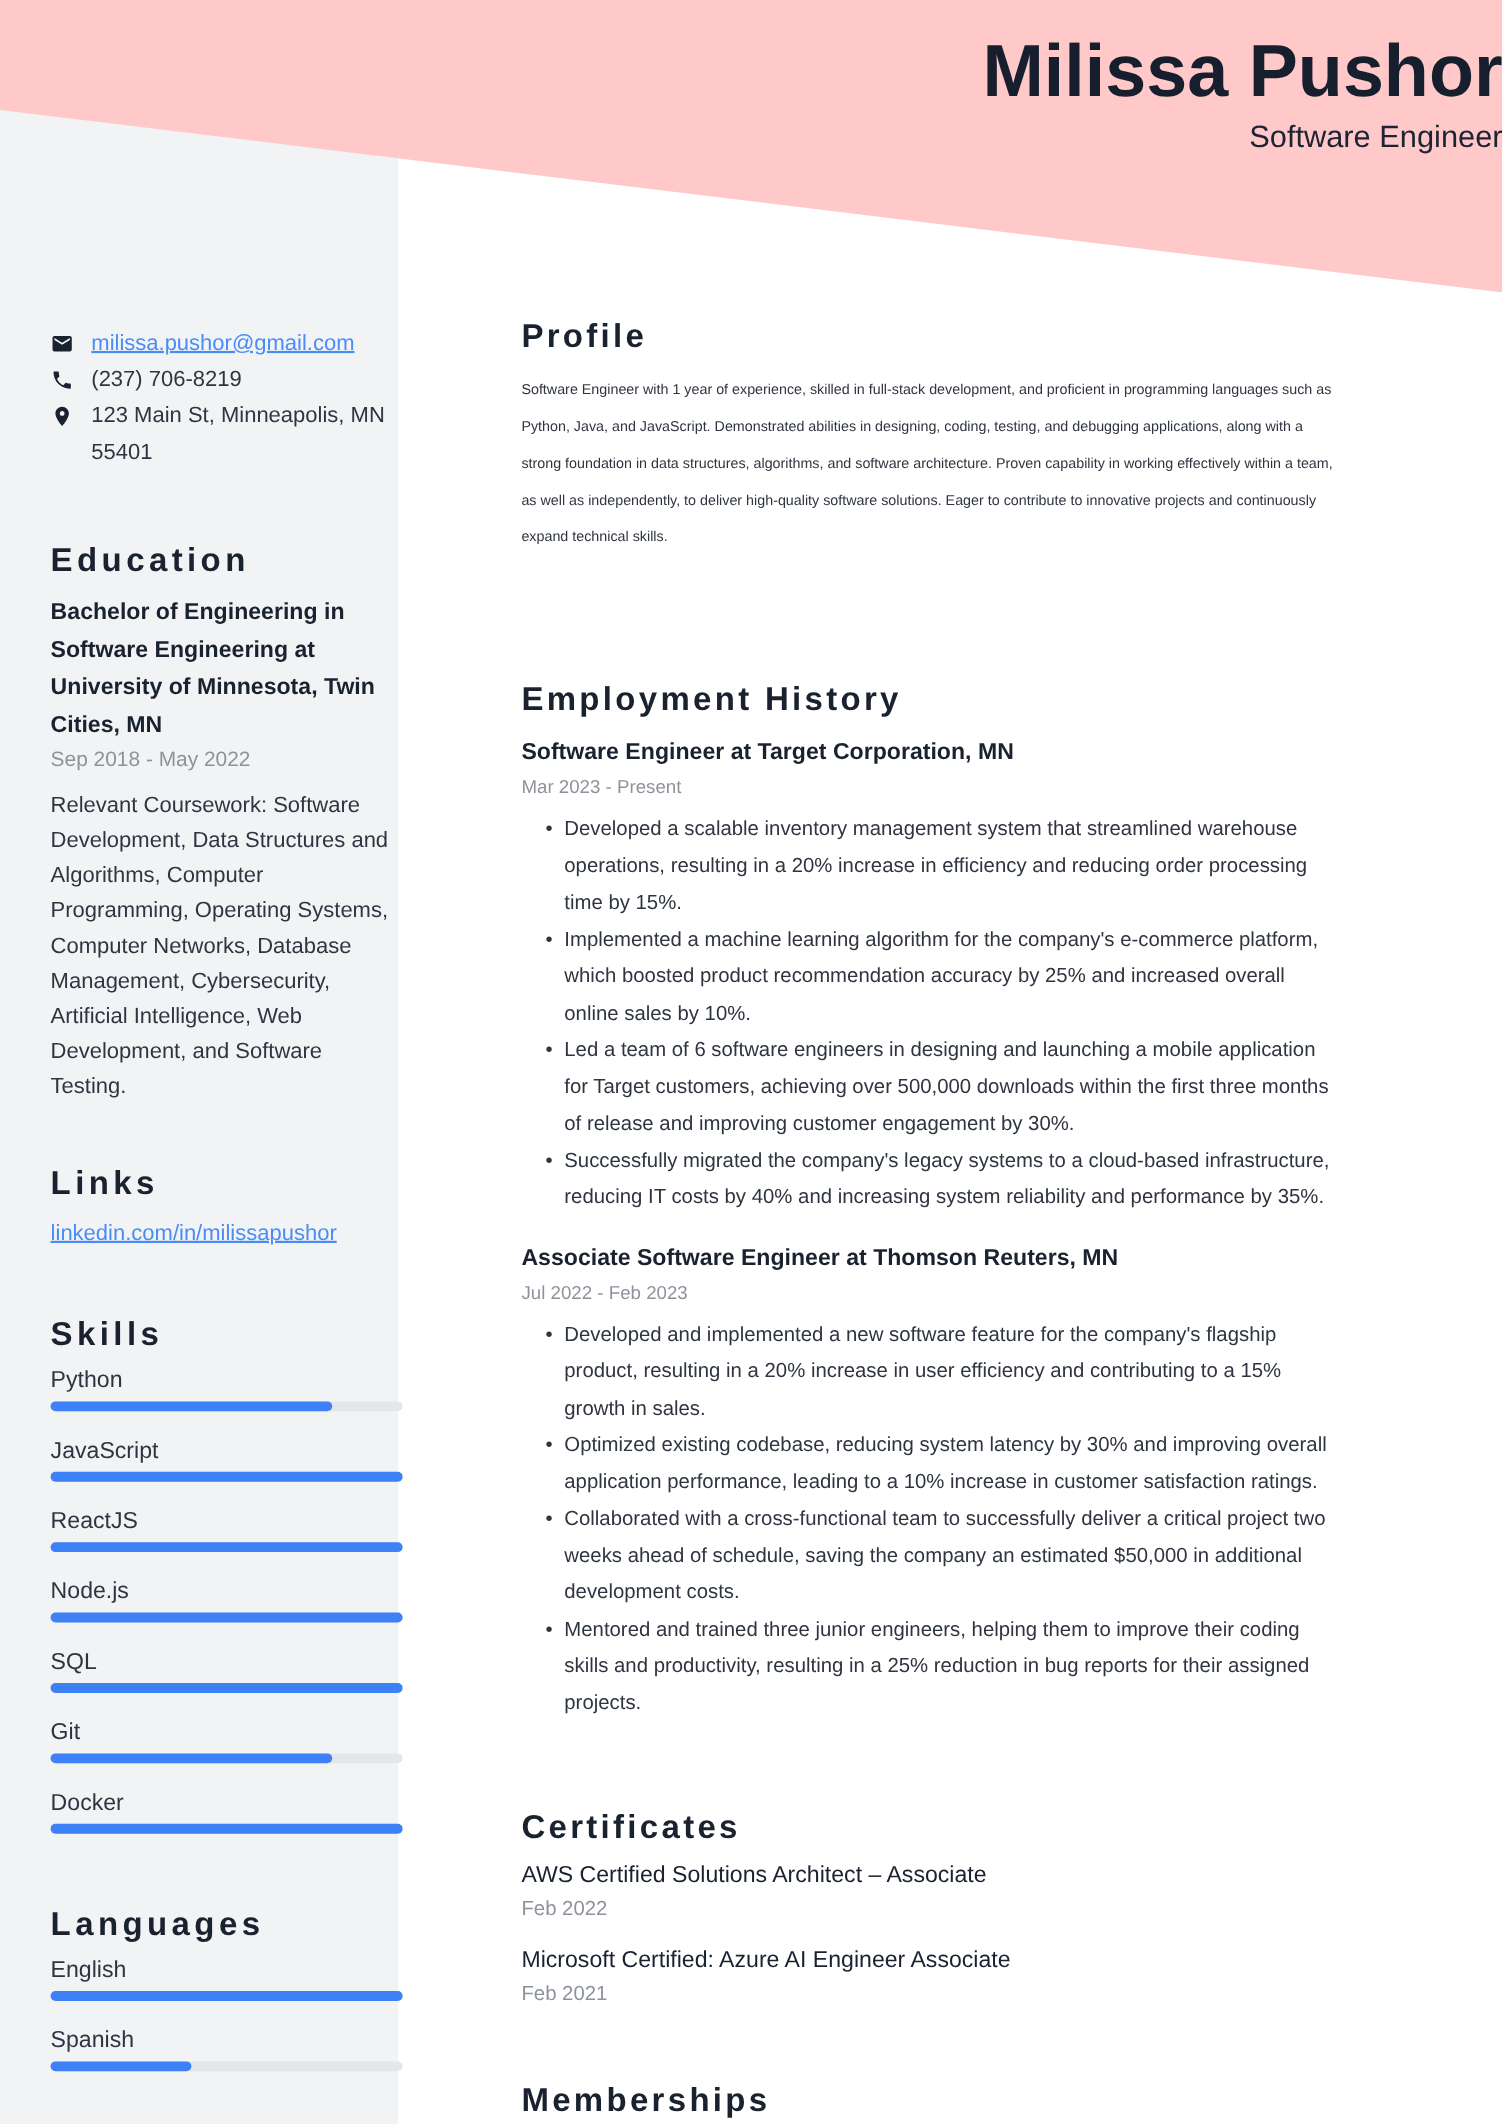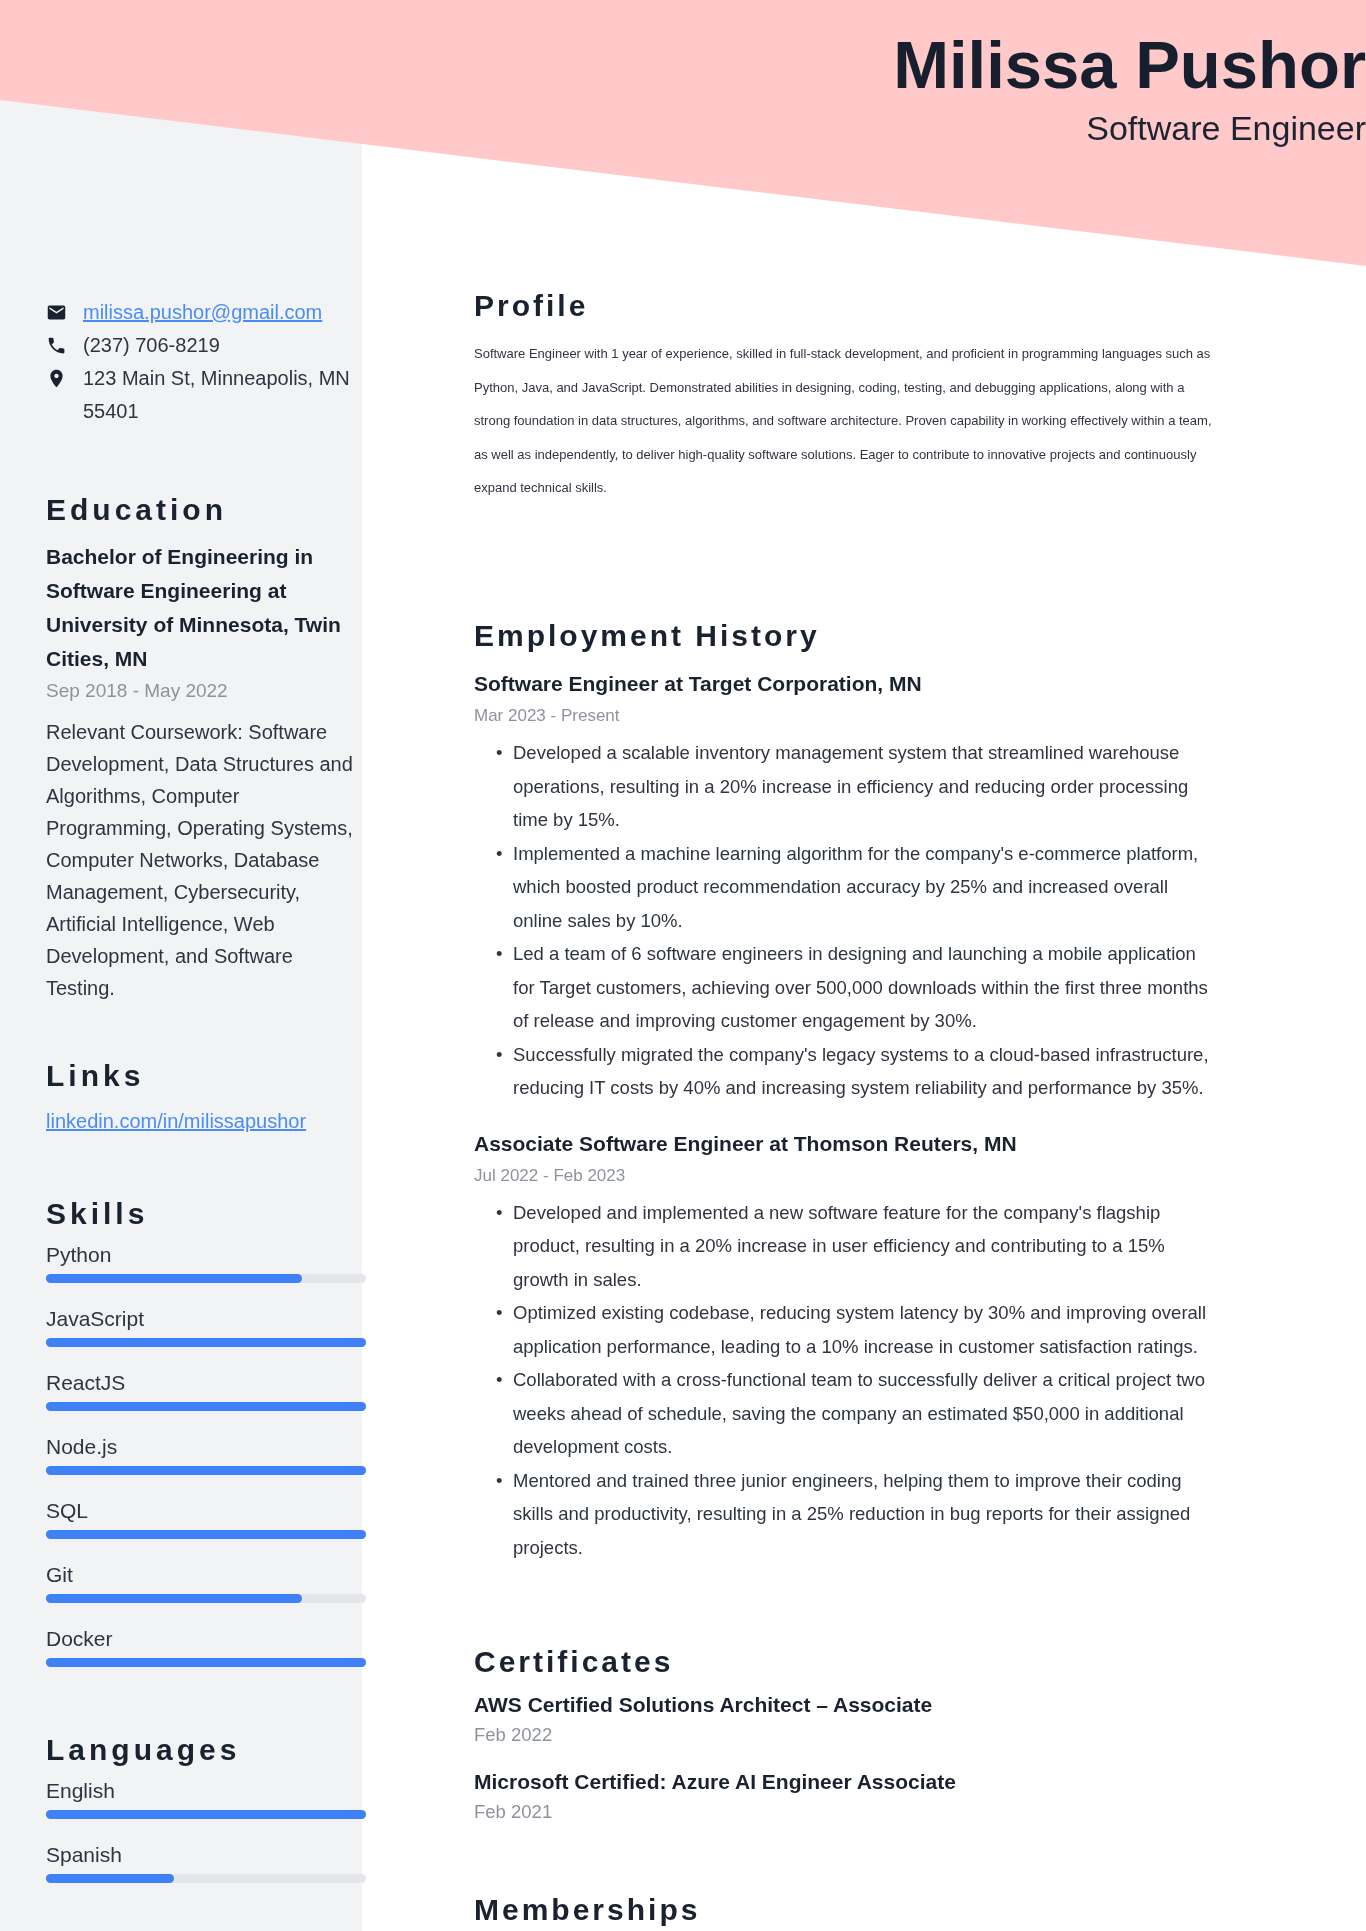--- a/index.html
+++ b/index.html
@@ -32,40 +32,40 @@
   .skill-label{font-size:21px;line-height:30px;color:var(--body);}
   .bar-track{margin-top:4px;width:320px;height:9px;border-radius:5px;background:var(--track);}
   .bar-fill{height:9px;border-radius:5px;background:var(--bar);}
   .langs-sec{top:1732px;}
 
   
   .pink-band{position:absolute;left:0;top:0;width:100%;height:270px;background:var(--pink);
     clip-path:polygon(0 0,100% 0,100% 266px,0 100px);z-index:5;}
   .header-text{position:absolute;left:427px;right:0;top:28px;text-align:right;z-index:6;}
   .name{font-size:67px;font-weight:bold;color:#171f2e;line-height:1.1;}
-  .subtitle{font-size:34px;color:#1c2433;margin-top:7px;}
+  .subtitle{font-size:28px;color:#1c2433;margin-top:7px;}
 
   
   .main{position:absolute;left:474px;top:0;width:740px;z-index:2;}
   .main-sec{position:absolute;left:0;width:740px;}
   .main-heading{font-size:30px;font-weight:bold;letter-spacing:3px;color:var(--heading);line-height:36px;}
   .sec-profile{top:288px;}
   .profile-text{font-size:13px;line-height:33.5px;margin-top:13px;color:var(--body);}
   .sec-employment{top:618px;}
   .job{margin-top:16px;}
   .job + .job{margin-top:25px;}
   .job-title{font-size:21px;font-weight:bold;color:var(--heading);line-height:28px;}
   .date{font-size:17px;color:var(--muted);line-height:24px;margin-top:6px;}
   .job ul{margin-top:8px;list-style:none;}
   .job li{font-size:18.5px;line-height:33.5px;padding-left:39px;position:relative;}
   .job li::before{content:"\2022";position:absolute;left:22px;color:var(--body);}
   .sec-certificates{top:1644px;}
   .cert{margin-top:11px;}
   .cert + .cert{margin-top:21px;}
-  .cert-title{font-size:21px;font-weight:bold;color:var(--heading);line-height:28px;}
+  .cert-title{font-size:21px;font-weight:normal;color:var(--heading);line-height:28px;}
   .cert-date{font-size:18.5px;color:var(--muted);line-height:24px;margin-top:4px;}
   .sec-memberships{top:1892px;}
 </style>
 </head>
 <body>
 
 <div class="page">
 
   <aside class="sidebar">
     <div class="side-sec contact" id="contact-rows">

